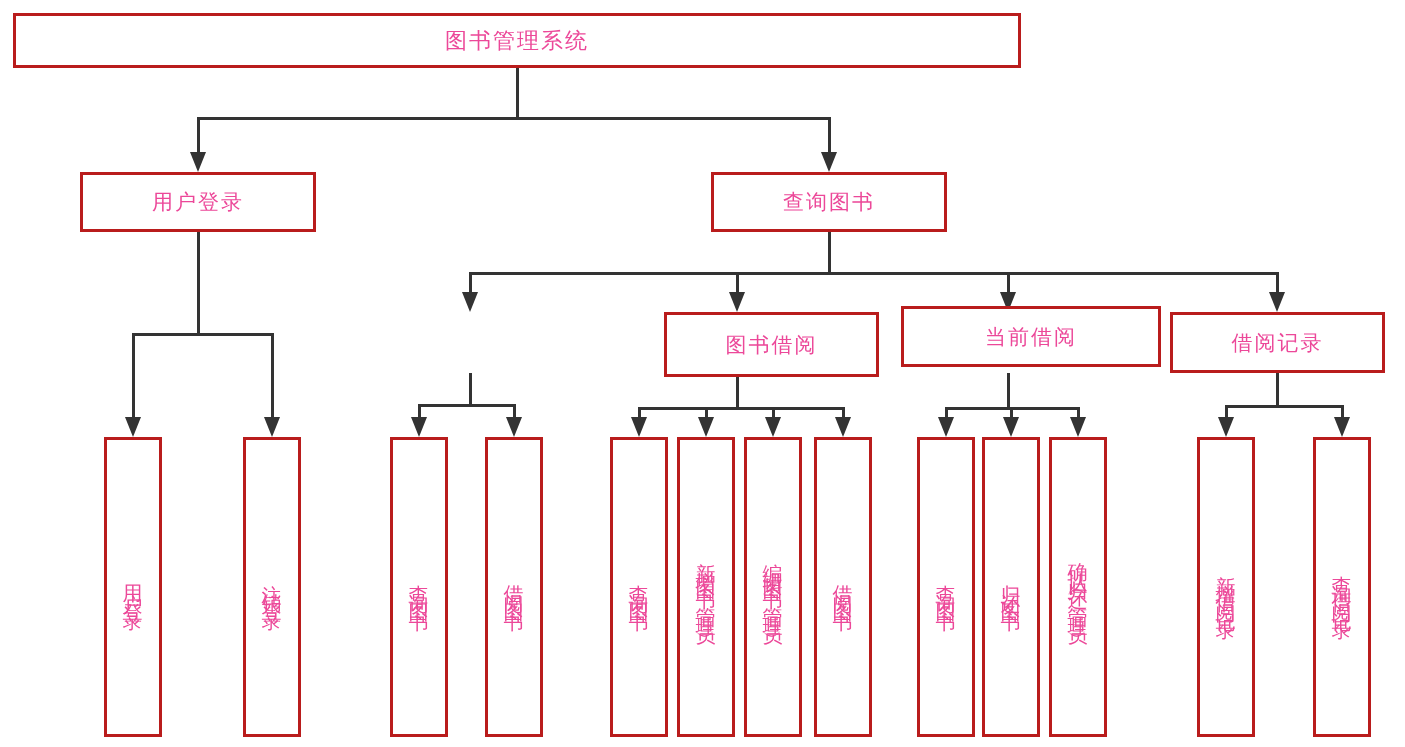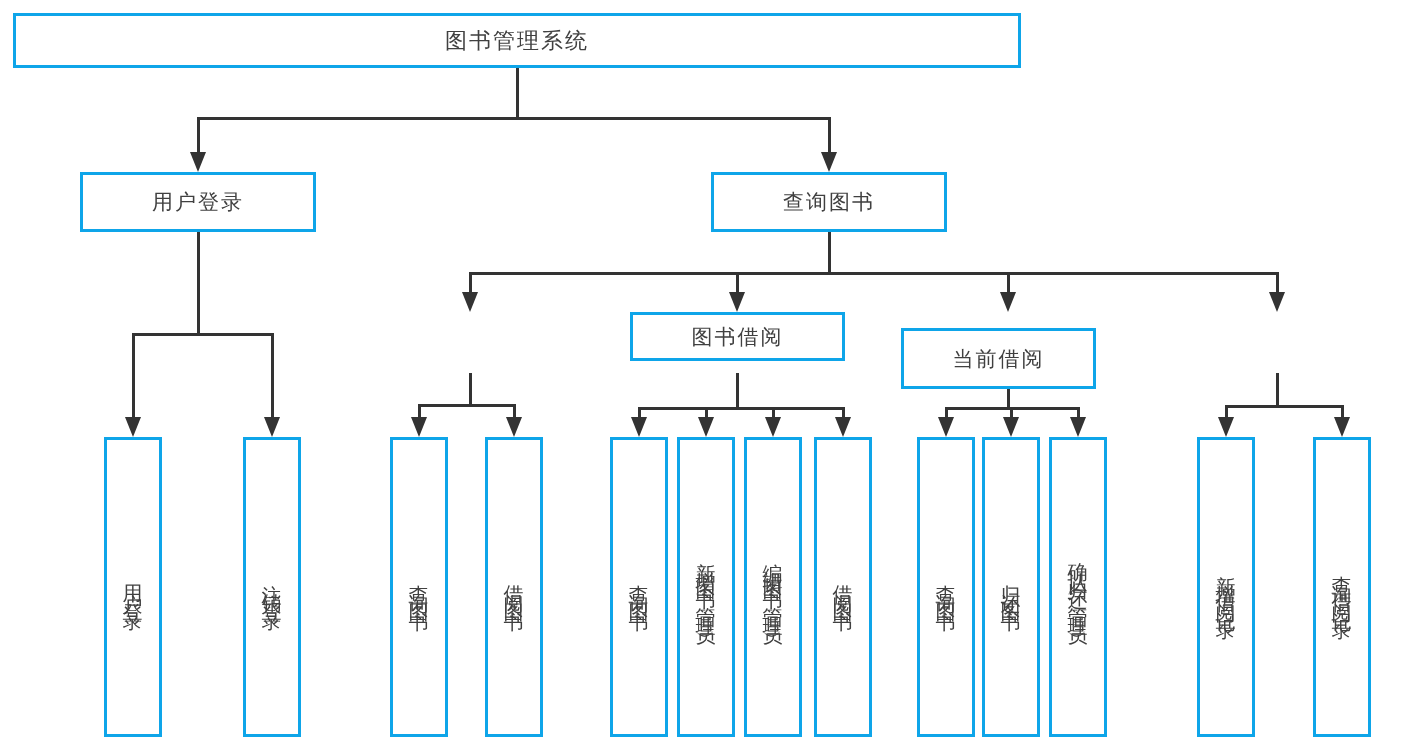--- a/index.html
+++ b/index.html
@@ -17,26 +17,26 @@
   .arrow{
     position:absolute;width:0;height:0;
     border-left:8px solid transparent;
     border-right:8px solid transparent;
     border-top:20px solid #333333;
   }
   
   .box{
     position:absolute;
     box-sizing:border-box;
-    border:3px solid #0ea5e9;
+    border:3px solid #b91c1c;
     background:#ffffff;
     display:flex;
     align-items:center;
     justify-content:center;
-    color:#404040;
+    color:#ec4899;
     z-index:2;
   }
   .root-box{font-size:22px;letter-spacing:2px;}
   .mid-box{font-size:21px;letter-spacing:2px;}
   .leaf-box{width:58px;height:300px;top:437px;}
   .leaf-box .vlabel{
     writing-mode:vertical-rl;
     text-orientation:mixed;
     font-size:20px;
     letter-spacing:9px;
@@ -122,25 +122,28 @@
     <span>图书管理系统</span>
   </div>
 
   <div class="box mid-box" style="left:80px;top:172px;width:236px;height:60px;">
     <span>用户登录</span>
   </div>
   <div class="box mid-box" style="left:711px;top:172px;width:236px;height:60px;">
     <span>查询图书</span>
   </div>
 
-  <div class="box mid-box" style="left:630px;top:312px;width:215px;height:49px;">
+  <div class="box mid-box" style="left:664px;top:312px;width:215px;height:65px;">
     <span>图书借阅</span>
   </div>
-  <div class="box mid-box" style="left:901px;top:328px;width:195px;height:61px;font-family:Liberation Serif, serif;">
+  <div class="box mid-box" style="left:901px;top:306px;width:260px;height:61px;font-family:Liberation Serif, serif;">
     <span>当前借阅</span>
+  </div>
+  <div class="box mid-box" style="left:1170px;top:312px;width:215px;height:61px;">
+    <span>借阅记录</span>
   </div>
 
   <div class="box leaf-box" style="left:104px;">
     <span class="vlabel">用户登录</span>
   </div>
   <div class="box leaf-box" style="left:243px;">
     <span class="vlabel">注销登录</span>
   </div>
 
   <div class="box leaf-box" style="left:390px;">

